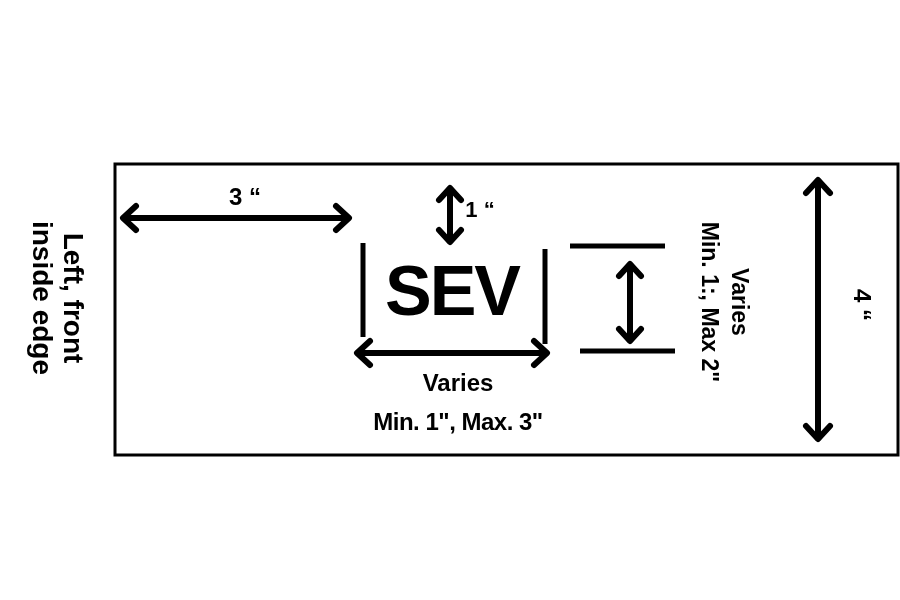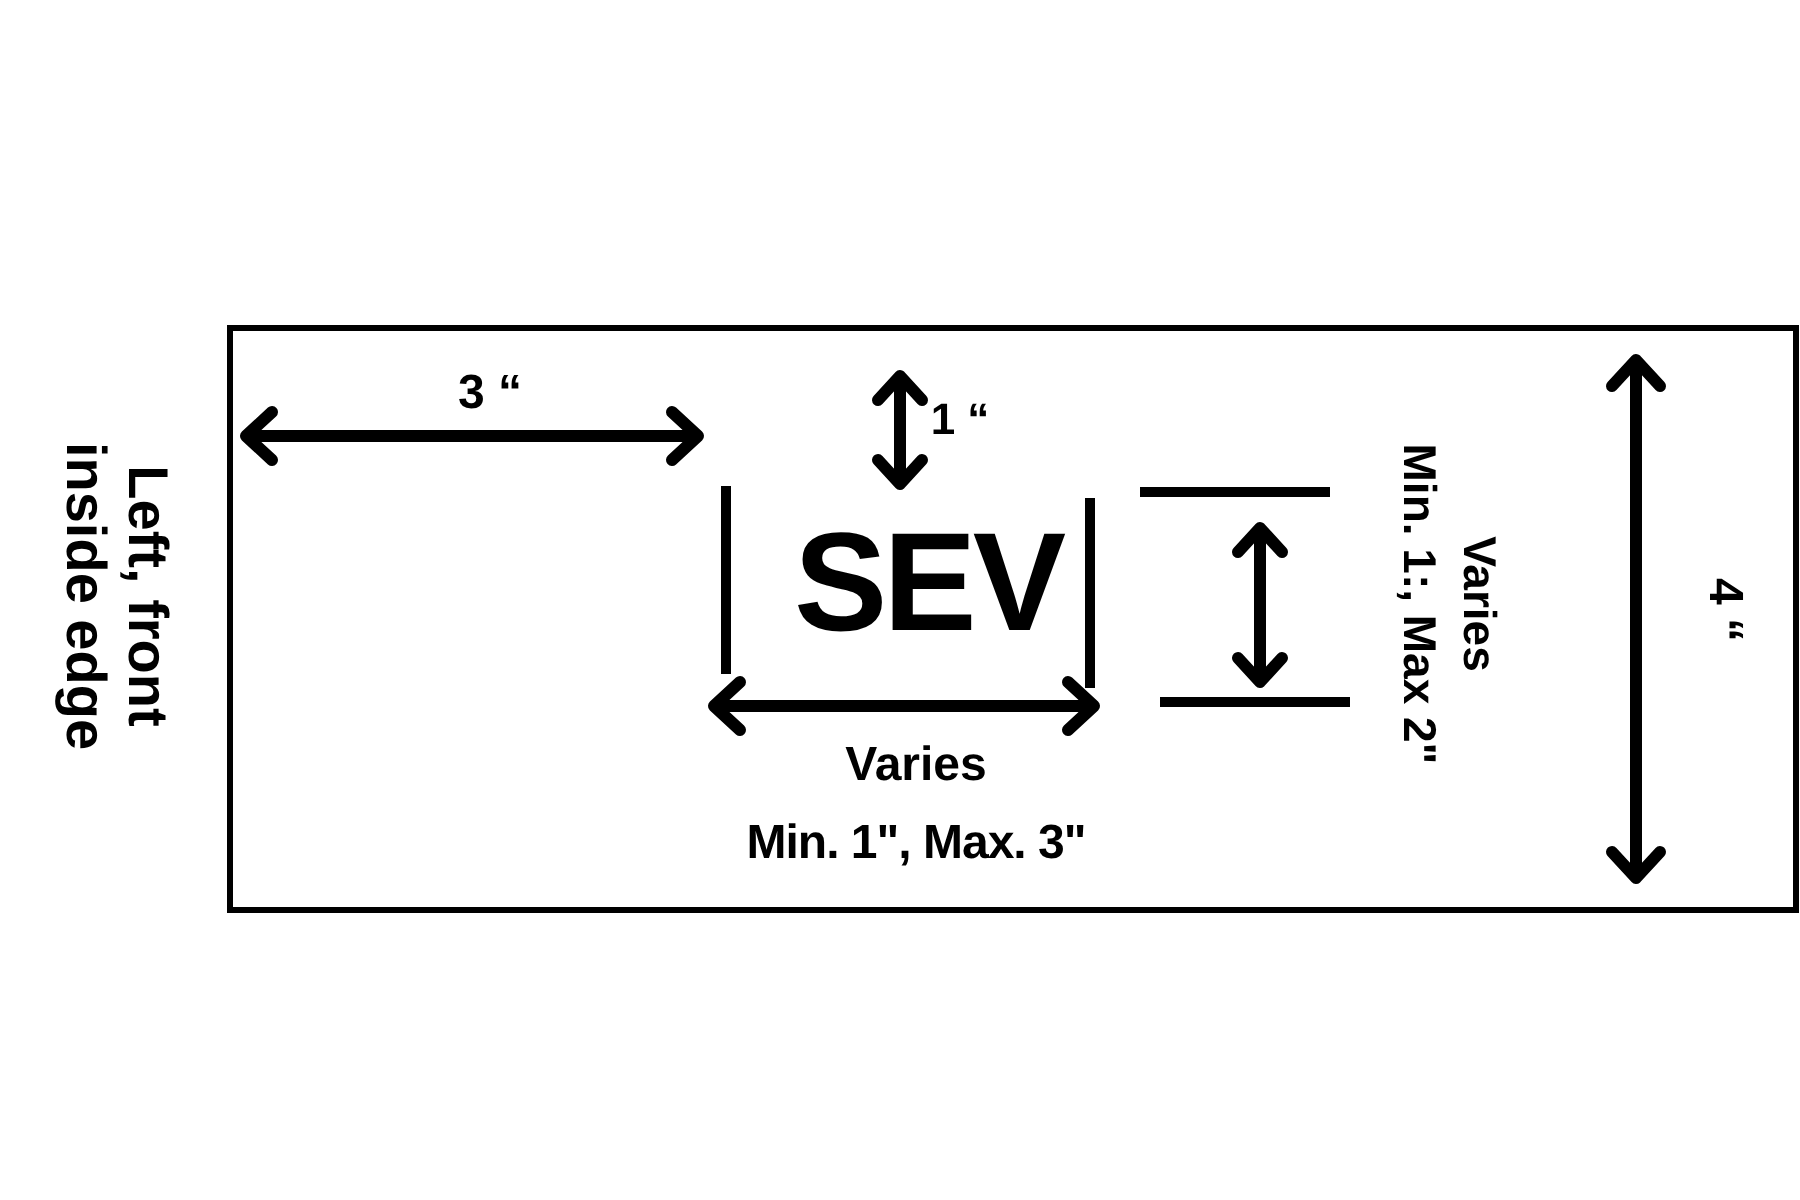--- a/index.html
+++ b/index.html
@@ -60,21 +60,21 @@
 
 <div class="lbl rot90" style="left:58px; top:298px; font-size:28px; text-align:center; line-height:1.12;">
   <div>Left, front</div>
   <div>inside edge</div>
 </div>
 
 <div class="lbl ctr" style="left:245px; top:197px; font-size:24px;">3 “</div>
 
 <div class="lbl ctr" style="left:480px; top:210px; font-size:22px;">1 “</div>
 
-<div class="lbl ctr" style="left:464px; top:291px; font-size:70px; letter-spacing:-2px;">SEV</div>
+<div class="lbl ctr" style="left:452px; top:291px; font-size:70px; letter-spacing:-2px;">SEV</div>
 
 <div class="lbl ctr" style="left:458px; top:383px; font-size:24px;">Varies</div>
 <div class="lbl ctr" style="left:458px; top:422px; font-size:24px; letter-spacing:-0.5px;">Min. 1", Max. 3"</div>
 
 <div class="lbl rot90" style="left:724px; top:302px; font-size:23px; text-align:center; line-height:1.3;">
   <div>Varies</div>
   <div>Min. 1:, Max 2"</div>
 </div>
 
 <div class="lbl rot90" style="left:862px; top:305px; font-size:24px;">4 “</div>

